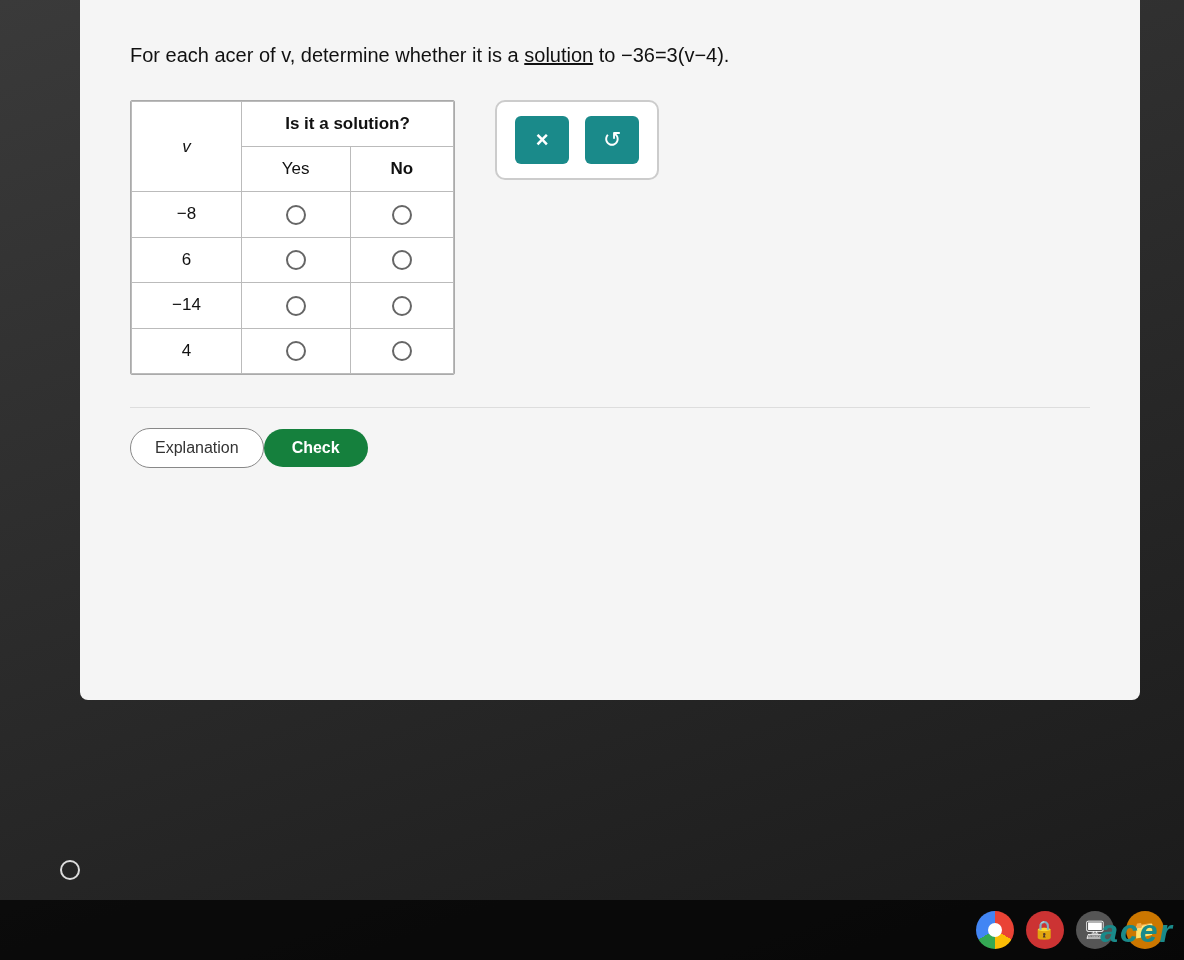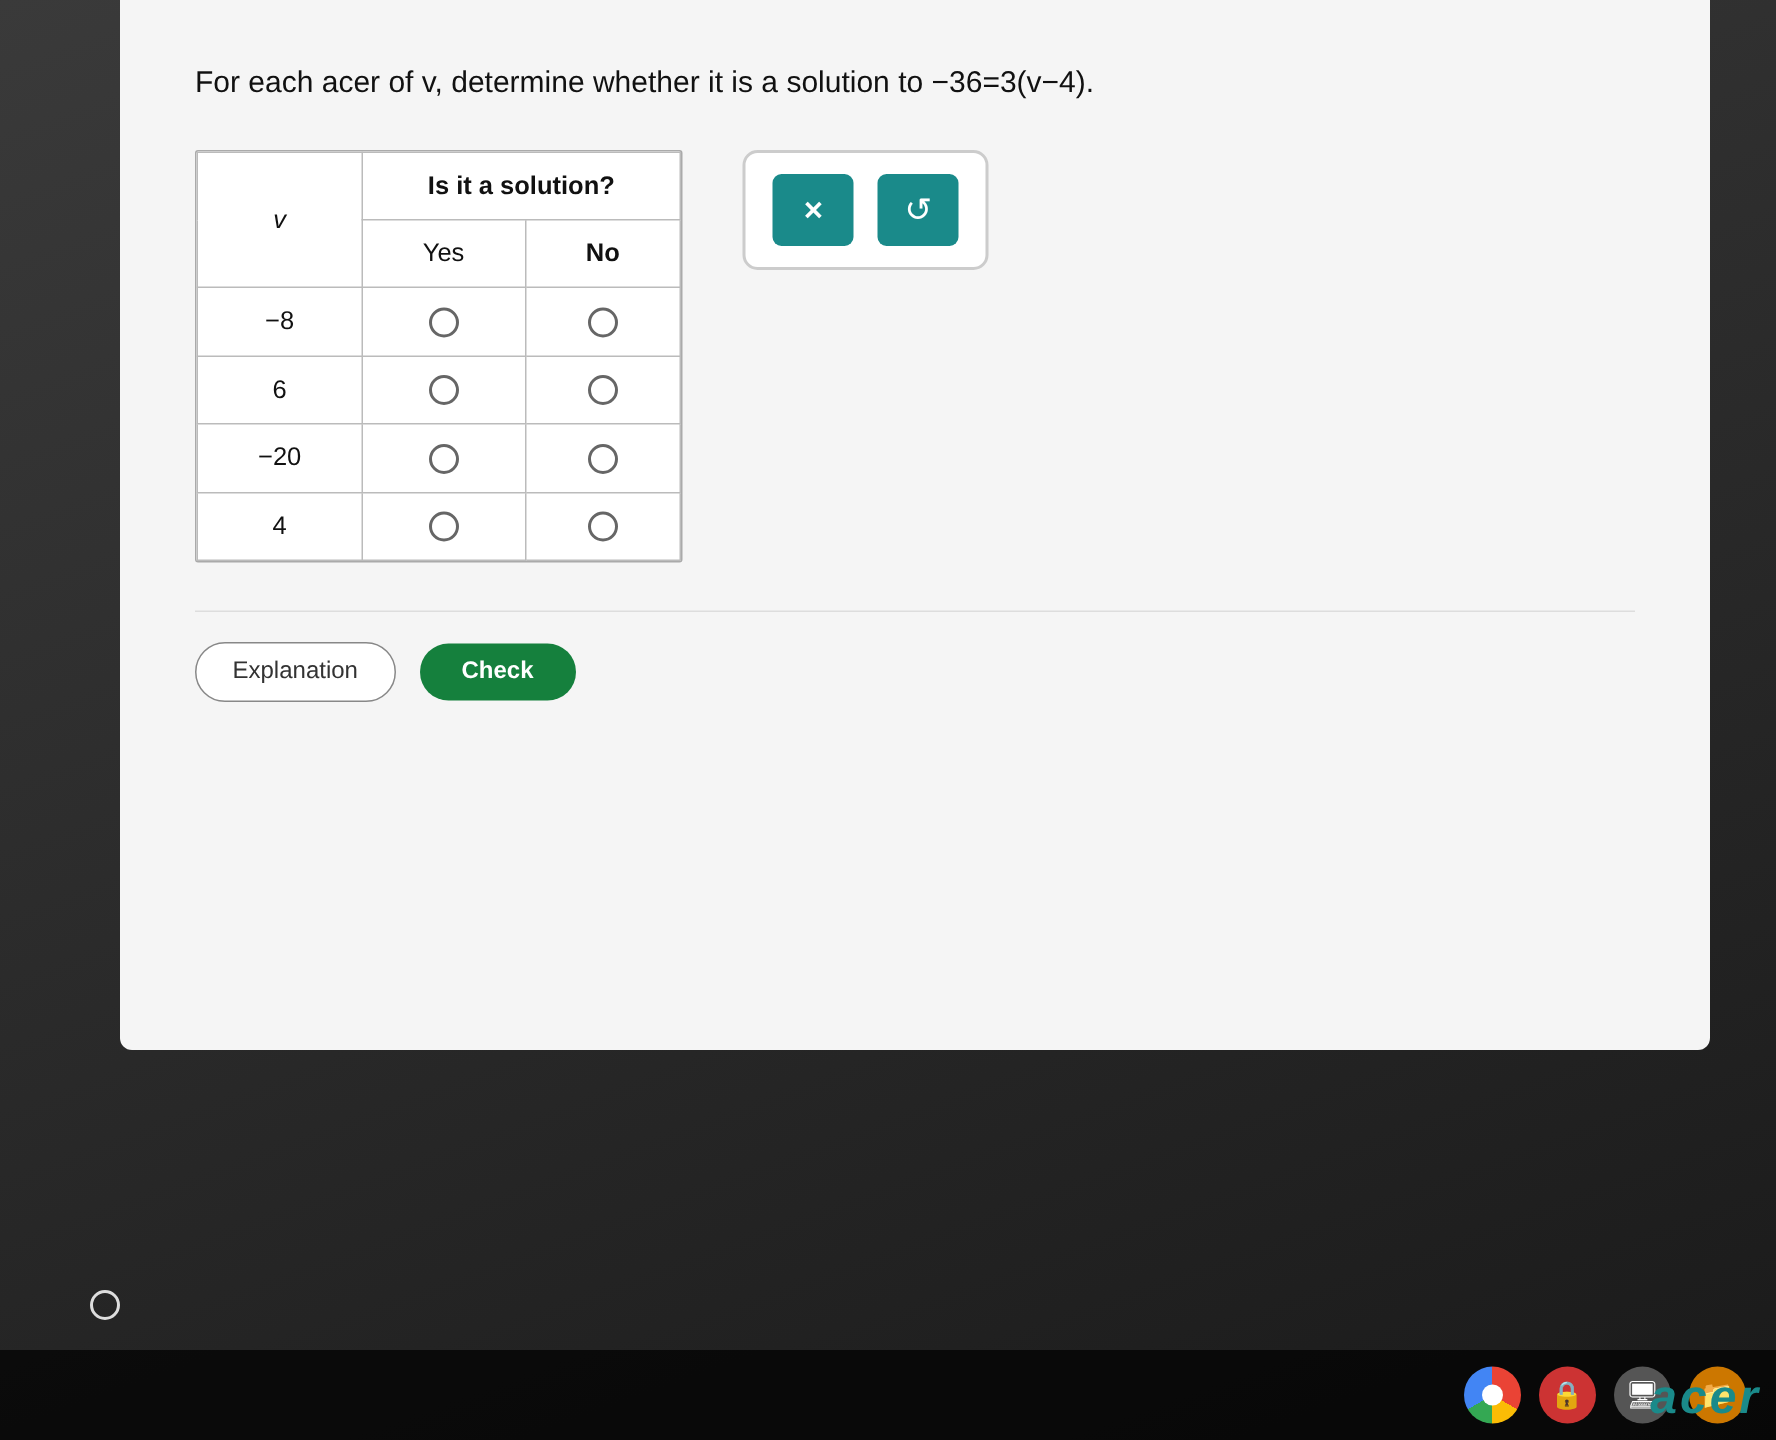--- a/index.html
+++ b/index.html
@@ -32,20 +32,21 @@
     }
 
     .problem-text {
       font-size: 20px;
       color: #111;
       margin-bottom: 30px;
       line-height: 1.5;
     }
 
     .problem-text .underline {
+      text-decoration: underline;
     }
 
     .content-area {
       display: flex;
       align-items: flex-start;
       gap: 40px;
     }
 
     .table-wrapper {
       border: 1.5px solid #aaa;
@@ -148,21 +149,20 @@
       align-items: center;
       justify-content: center;
     }
 
     .bottom-section {
       margin-top: 32px;
       padding-top: 20px;
       border-top: 1.5px solid #ddd;
       display: flex;
       align-items: center;
-      gap: 16px;
     }
 
     .btn-explanation {
       border: 1.5px solid #888;
       border-radius: 20px;
       background: white;
       padding: 10px 24px;
       font-size: 16px;
       color: #333;
       cursor: pointer;
@@ -273,21 +273,21 @@
             <td>−8</td>
             <td class="radio-cell"><span class="radio-circle"></span></td>
             <td class="radio-cell"><span class="radio-circle"></span></td>
           </tr>
           <tr>
             <td>6</td>
             <td class="radio-cell"><span class="radio-circle"></span></td>
             <td class="radio-cell"><span class="radio-circle"></span></td>
           </tr>
           <tr>
-            <td>−20</td>
+            <td>−14</td>
             <td class="radio-cell"><span class="radio-circle"></span></td>
             <td class="radio-cell"><span class="radio-circle"></span></td>
           </tr>
           <tr>
             <td>4</td>
             <td class="radio-cell"><span class="radio-circle"></span></td>
             <td class="radio-cell"><span class="radio-circle"></span></td>
           </tr>
         </tbody>
       </table>

